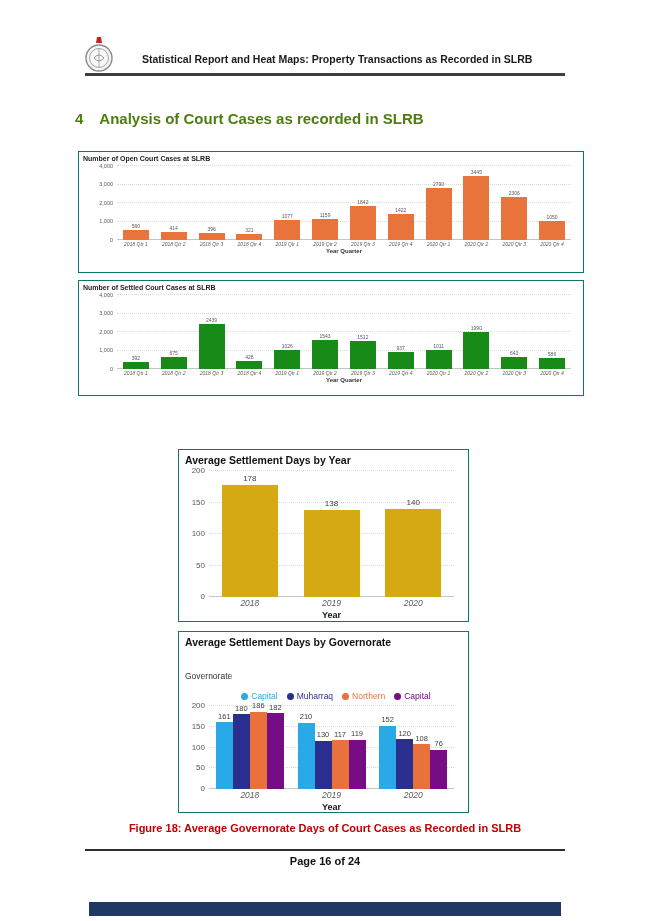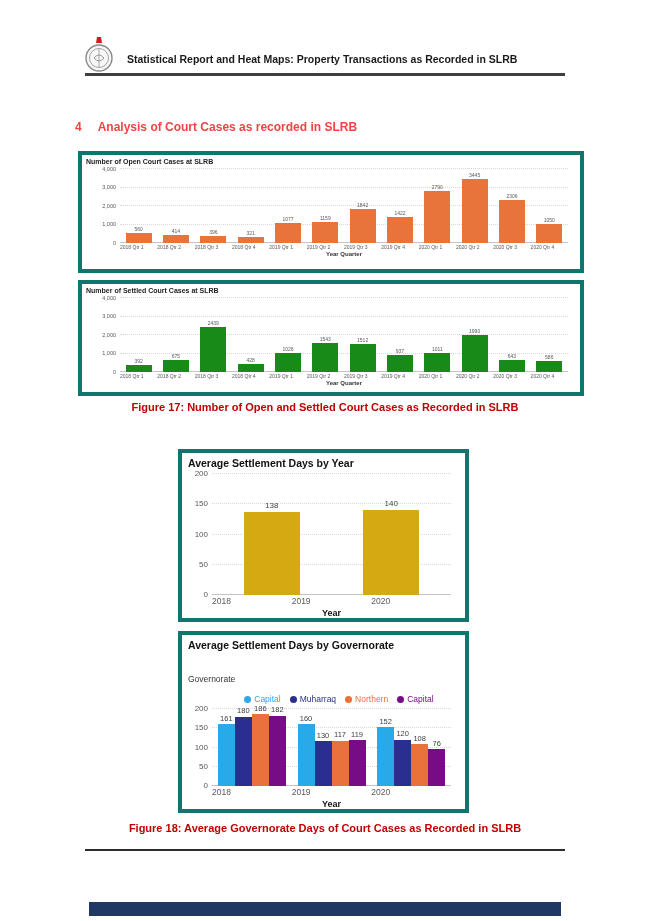--- a/index.html
+++ b/index.html
@@ -1,29 +1,29 @@
 <!DOCTYPE html>
 <html><head>
 <meta charset="utf-8">
 <style>
   html,body { margin:0; padding:0; background:#fff; }
   .page { position:relative; width:650px; height:921px; background:#ffffff;
           font-family:"Liberation Sans", sans-serif; overflow:hidden; }
 
   
   .logo { position:absolute; left:84px; top:36px; width:30px; height:38px; }
-  .header-title { position:absolute; left:127px; top:53px; font-size:10.5px; font-weight:bold; color:#1a1a1a; }
+  .header-title { position:absolute; left:142px; top:53px; font-size:10.5px; font-weight:bold; color:#1a1a1a; }
   .header-rule { position:absolute; left:85px; top:73px; width:480px; height:2.5px; background:#3e3e3e; }
 
   
-  .section-heading { position:absolute; left:75px; top:120px; font-size:12px; font-weight:bold; color:#ef4444; }
+  .section-heading { position:absolute; left:75px; top:110px; font-size:15px; font-weight:bold; color:#4d7c0f; }
   .section-heading .num { margin-right:16px; }
 
   
-  .chart-box { position:absolute; border:4px solid #0f766e; background:#fff; box-sizing:border-box;
+  .chart-box { position:absolute; border:1px solid #0f766e; background:#fff; box-sizing:border-box;
                display:flex; flex-direction:column; }
   #chart1 { left:78px; top:151px; width:506px; height:122px; }
   #chart2 { left:78px; top:280px; width:506px; height:116px; }
   #chart3 { left:178px; top:449px; width:291px; height:173px; }
   #chart4 { left:178px; top:631px; width:291px; height:182px; }
 
   .chart-sm .chart-title { font-size:7px; font-weight:bold; color:#222; padding:3px 0 1px 4px; }
   .chart-lg .chart-title { font-size:10.5px; font-weight:bold; color:#111; padding:4px 0 1px 6px; }
 
   .plot { position:relative; margin:3px 12px 0 38px; }
@@ -45,21 +45,21 @@
   .chart-sm .bar { width:26px; }
   #chart3 .bar { width:56px; }
   .bar-group { display:flex; align-items:flex-end; justify-content:center; height:100%; }
   .mini-col { display:flex; flex-direction:column; justify-content:flex-end; align-items:center; width:17px; height:100%; }
   .mini-col .bar { width:17px; }
   #chart4 .val-label { font-size:7.5px; }
 
   .x-row { display:flex; }
   .chart-sm .x-row { margin:1px 12px 0 38px; }
   .chart-lg .x-row { margin:1px 14px 0 30px; }
-  .xtick { flex:1; text-align:left; font-size:5px; color:#595959; white-space:nowrap; }
+  .xtick { flex:1; text-align:center; font-size:5px; color:#595959; white-space:nowrap;font-style:italic; }
   .chart-lg .xtick { font-size:8.5px; }
   .x-title { text-align:center; font-weight:bold; color:#333; margin-top:1px; }
   .chart-sm .x-title { font-size:6px; margin-left:38px; margin-right:12px; }
   .chart-lg .x-title { font-size:9px; color:#111; margin-left:30px; margin-right:14px; margin-top:2px; }
 
   .legend { display:flex; align-items:center; gap:9px; font-size:8.5px; color:#333;
             padding:2px 6px 2px 6px; white-space:nowrap; }
   .legend-item { display:flex; align-items:center; gap:3px; }
   .legend-dot { width:7px; height:7px; border-radius:50%; display:inline-block; }
 
@@ -245,37 +245,40 @@
         <div class="xtick">2019 Qtr 3</div>
         <div class="xtick">2019 Qtr 4</div>
         <div class="xtick">2020 Qtr 1</div>
         <div class="xtick">2020 Qtr 2</div>
         <div class="xtick">2020 Qtr 3</div>
         <div class="xtick">2020 Qtr 4</div>
       </div>
     <div class="x-title">Year Quarter</div>
   </div>
 
-  <div id="fig17" class="fig-caption">Figure 17: Number of Open and Settled Court Cases as Recorded in SLRB</div>
 
   <div id="chart3" class="chart-box chart-lg">
     <div class="chart-title">Average Settlement Days by Year</div>
     <div class="plot">
         <div class="gridline zero" style="bottom: 0%;"></div>
         <div class="ytick" style="bottom: 0%;">0</div>
         <div class="gridline" style="bottom: 25%;"></div>
         <div class="ytick" style="bottom: 25%;">50</div>
         <div class="gridline" style="bottom: 50%;"></div>
         <div class="ytick" style="bottom: 50%;">100</div>
         <div class="gridline" style="bottom: 75%;"></div>
         <div class="ytick" style="bottom: 75%;">150</div>
         <div class="gridline" style="bottom: 100%;"></div>
         <div class="ytick" style="bottom: 100%;">200</div>
         <div class="bars-row">
           <div class="bar-col">
+            <div class="val-label">178</div>
+            <div class="bar" style="height: 89%; background: rgb(212, 169, 18);"></div>
+          </div>
+          <div class="bar-col">
             <div class="val-label">138</div>
             <div class="bar" style="height: 69%; background: rgb(212, 169, 18);"></div>
           </div>
           <div class="bar-col">
             <div class="val-label">140</div>
             <div class="bar" style="height: 70%; background: rgb(212, 169, 18);"></div>
           </div>
         </div>
       </div>
     <div class="x-row">
@@ -337,21 +340,21 @@
               </div>
               <div class="mini-col">
                 <div class="val-label">182</div>
                 <div class="bar" style="height: 91%; background: rgb(118, 13, 133);"></div>
               </div>
             </div>
           </div>
           <div class="bar-col">
             <div class="bar-group">
               <div class="mini-col">
-                <div class="val-label">160</div>
+                <div class="val-label">210</div>
                 <div class="bar" style="height: 80%; background: rgb(42, 169, 232);"></div>
               </div>
               <div class="mini-col">
                 <div class="val-label">130</div>
                 <div class="bar" style="height: 58%; background: rgb(42, 47, 143);"></div>
               </div>
               <div class="mini-col">
                 <div class="val-label">117</div>
                 <div class="bar" style="height: 58.5%; background: rgb(232, 113, 60);"></div>
               </div>
@@ -387,15 +390,16 @@
         <div class="xtick">2018</div>
         <div class="xtick">2019</div>
         <div class="xtick">2020</div>
       </div>
     <div class="x-title">Year</div>
   </div>
 
   <div id="fig18" class="fig-caption">Figure 18: Average Governorate Days of Court Cases as Recorded in SLRB</div>
 
   <div class="footer-rule"></div>
+  <div class="footer-text">Page 16 of 24</div>
   <div class="bottom-bar"></div>
 
 </div>
 
 </body></html>

